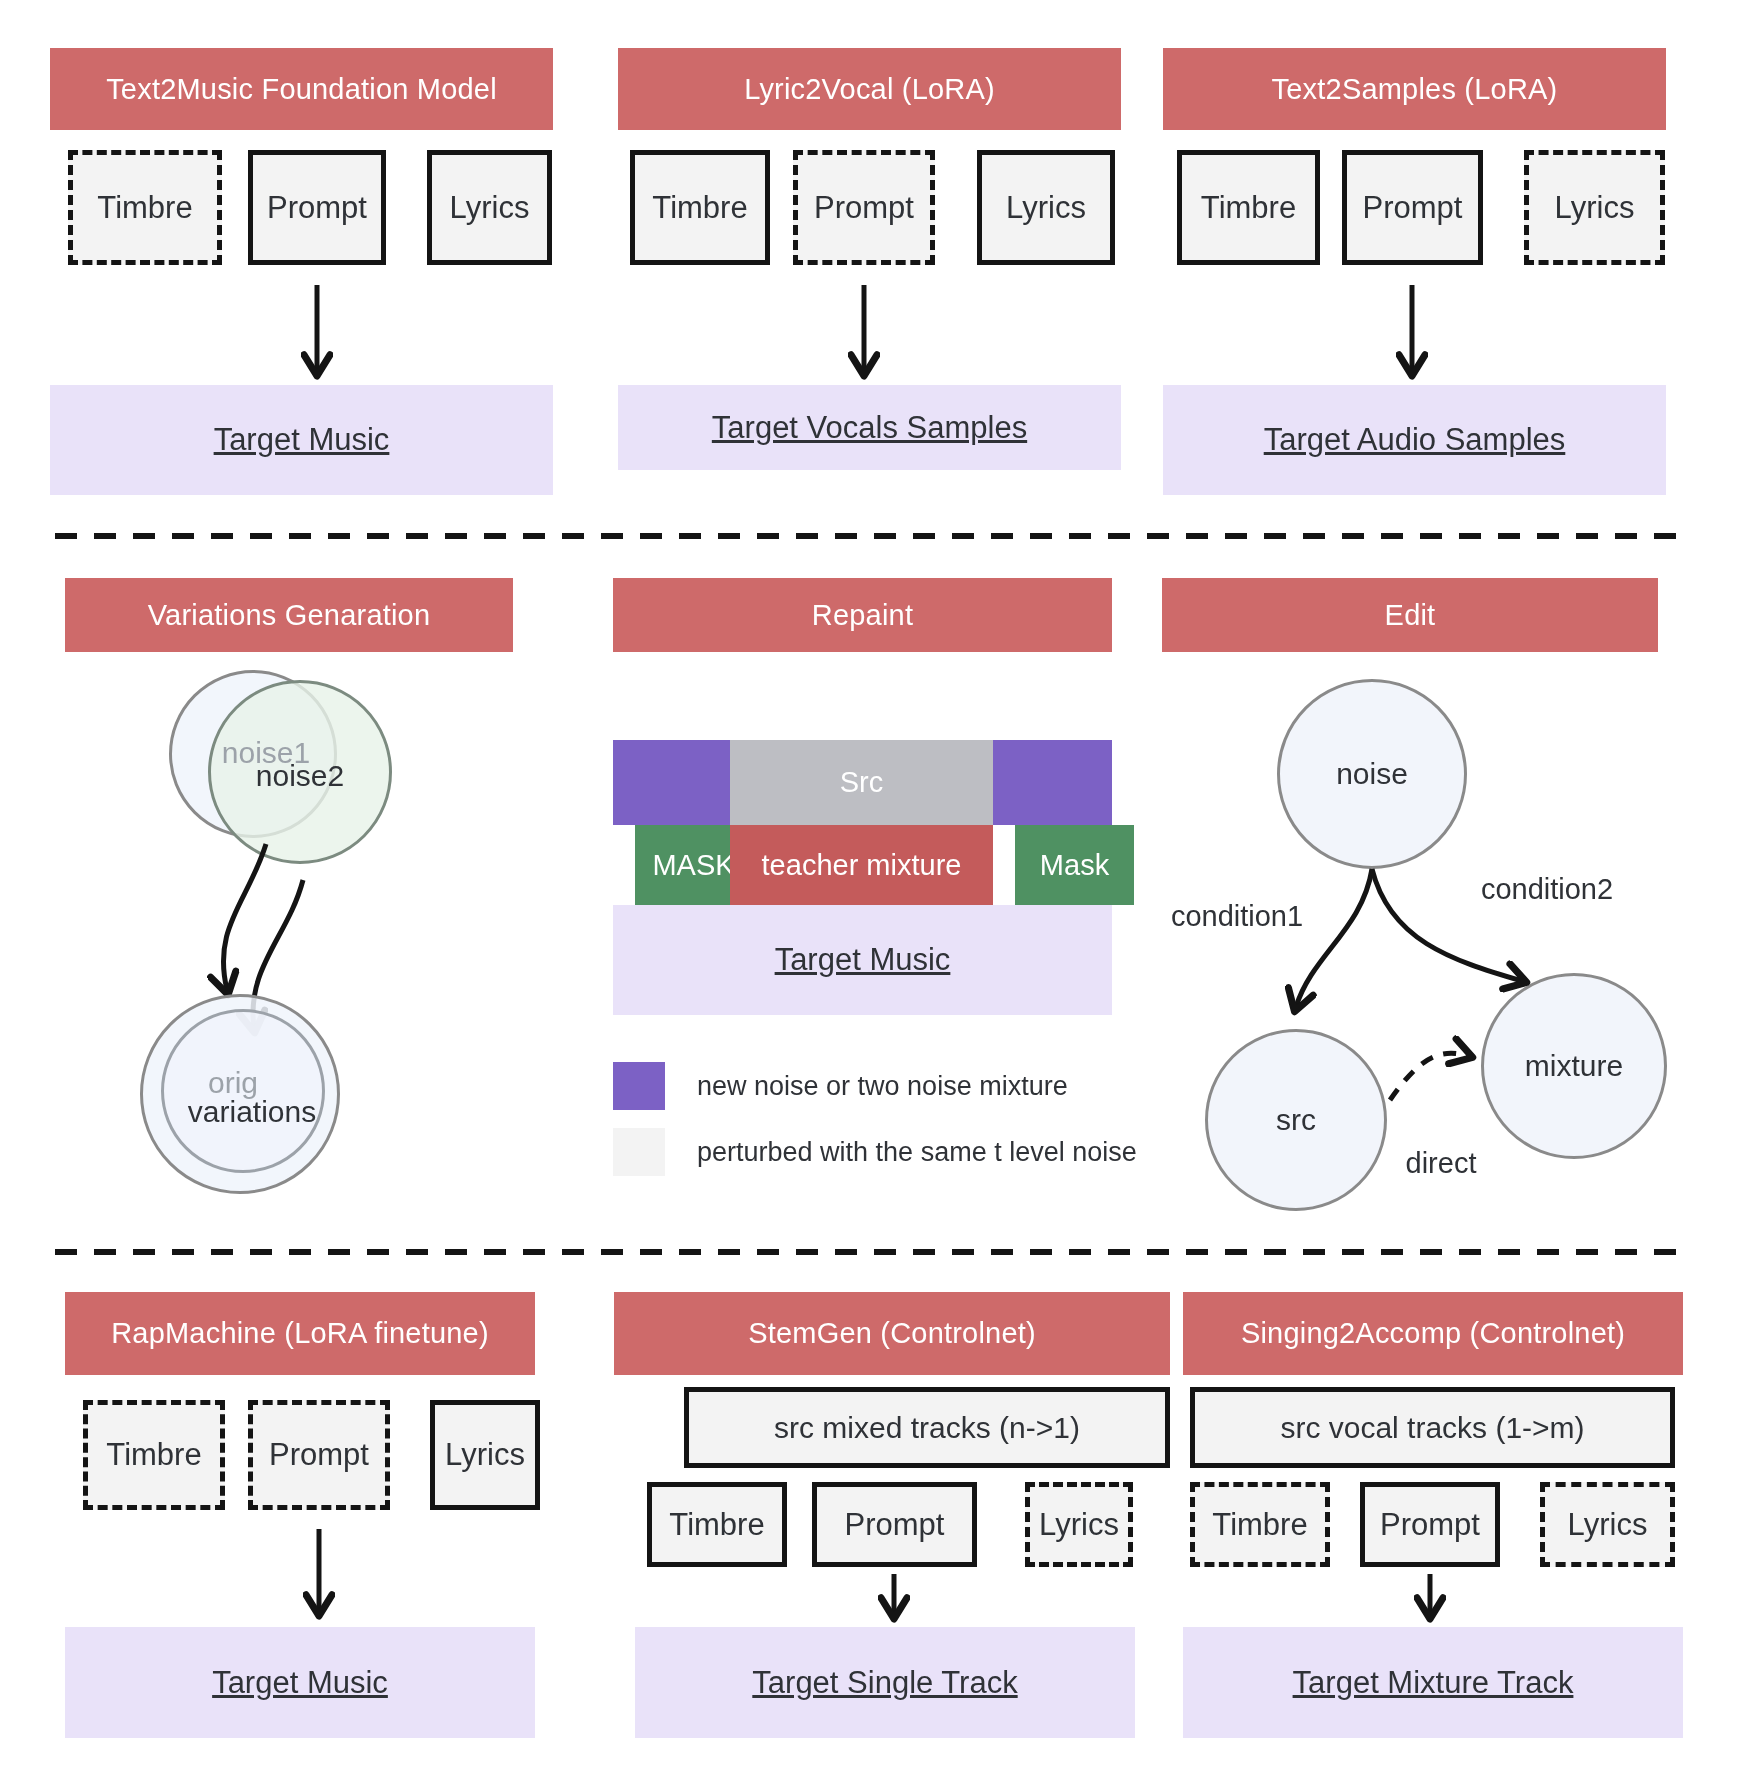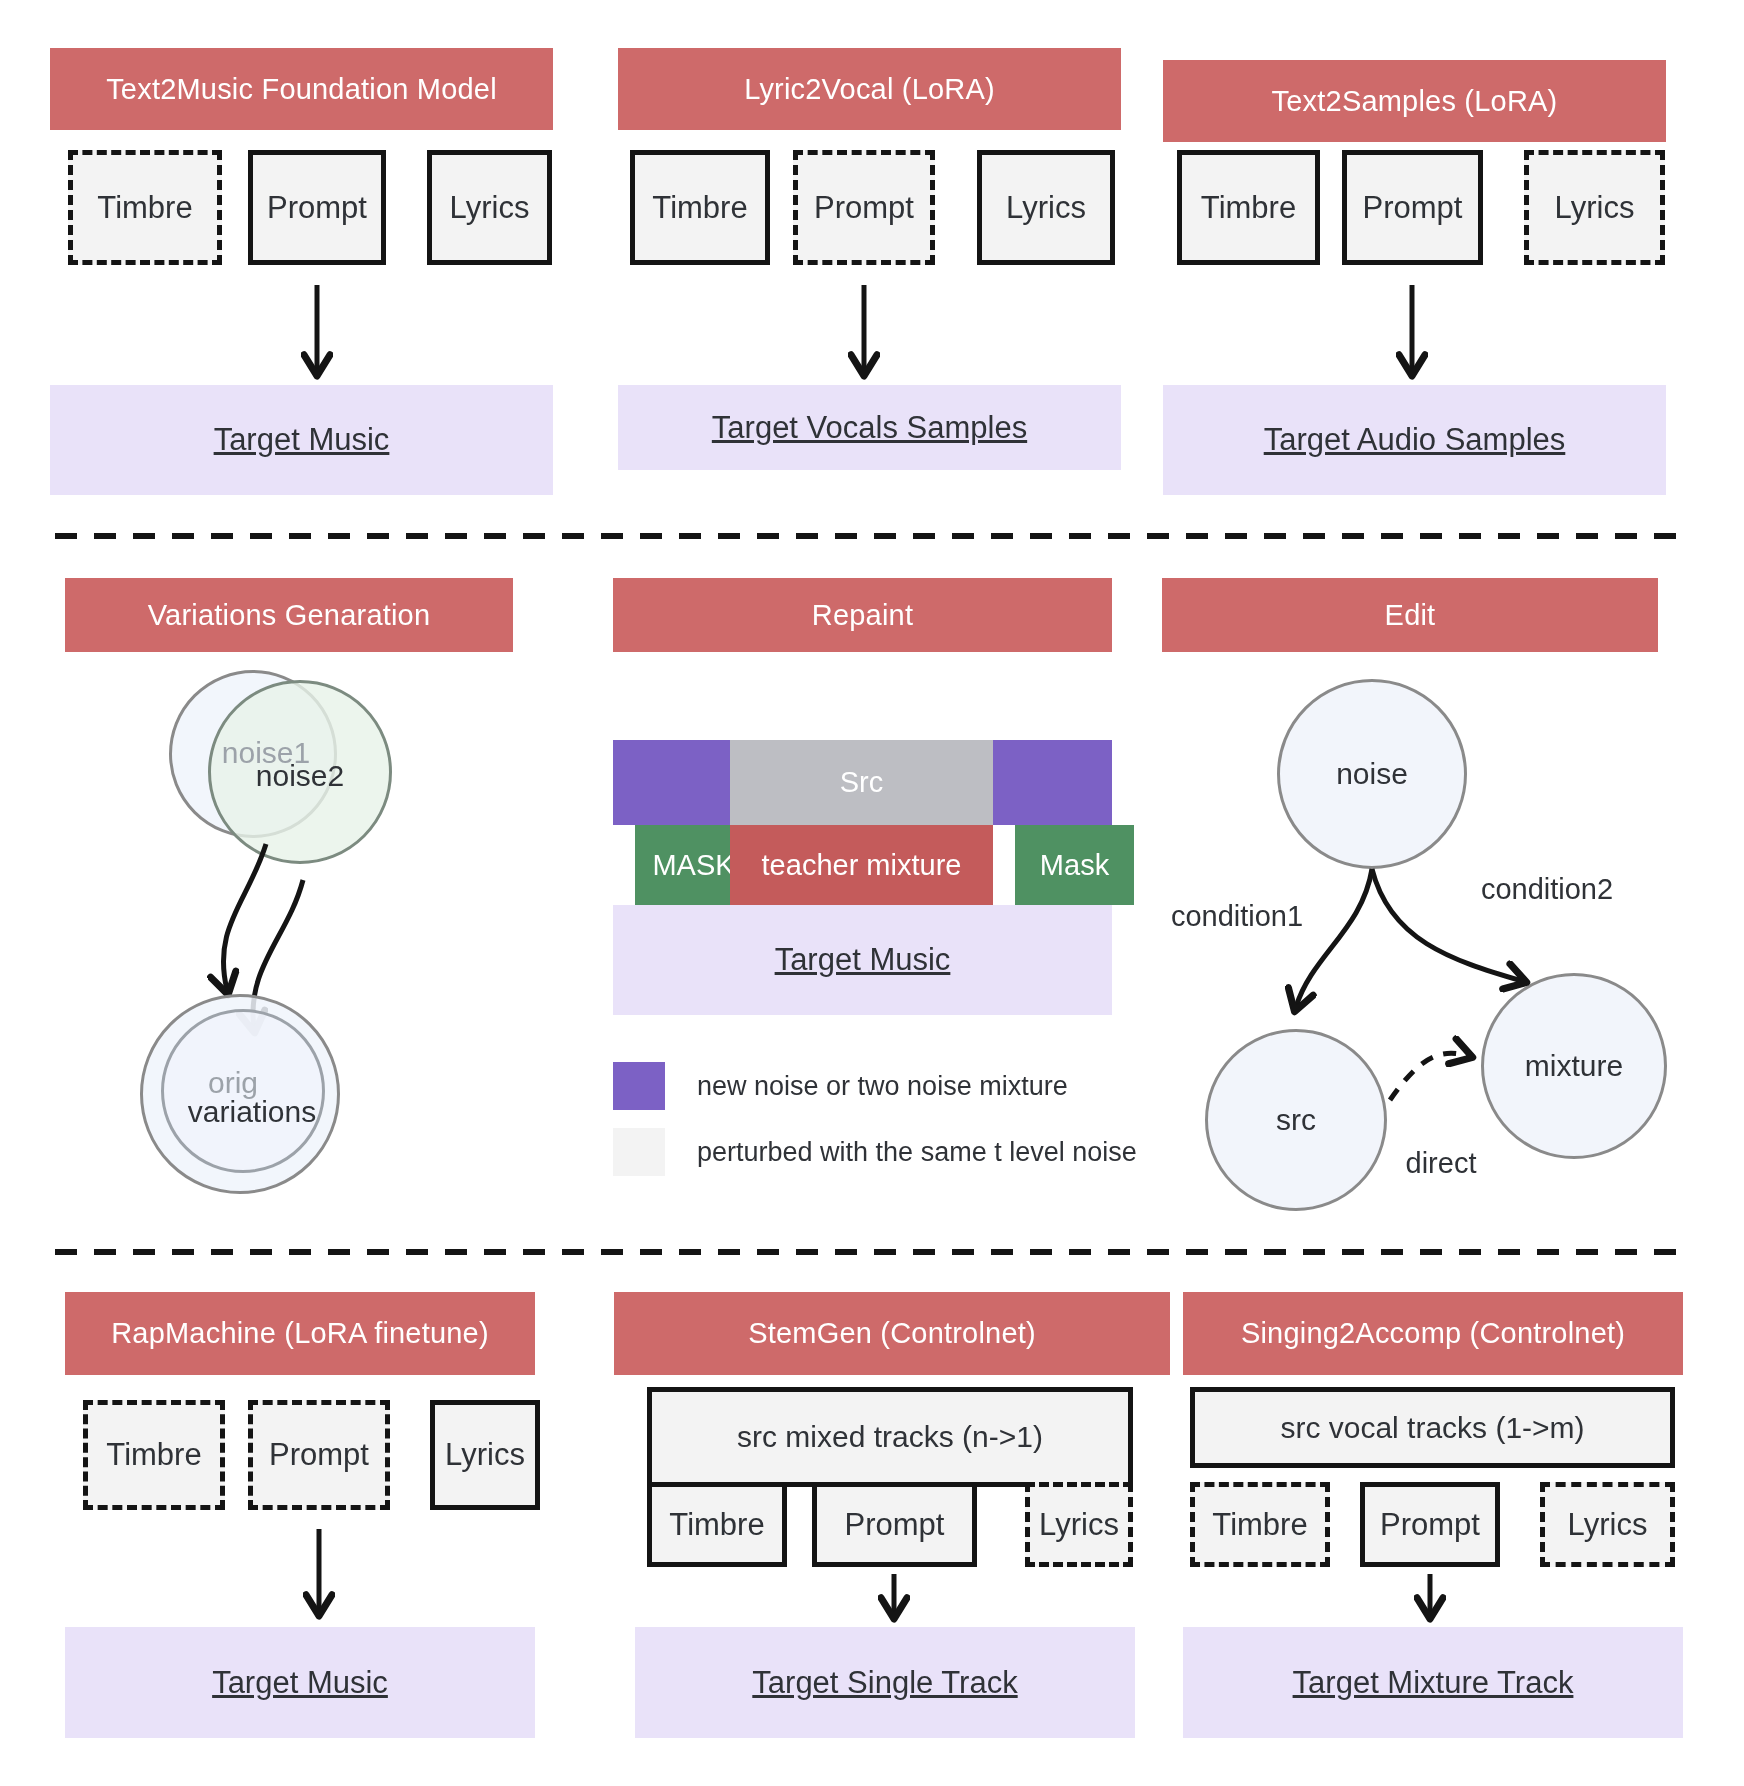--- a/index.html
+++ b/index.html
@@ -96,21 +96,21 @@
   <div class="box" style="left:630px;top:150px;width:140px;height:115px">Timbre</div>
   <div class="box dashed" style="left:793px;top:150px;width:142px;height:115px">Prompt</div>
   <div class="box" style="left:977px;top:150px;width:138px;height:115px">Lyrics</div>
   <svg class="arrow" style="left:844px;top:283px" width="40" height="102">
     <line x1="20" y1="2" x2="20" y2="88" stroke="#141414" stroke-width="5" marker-end="url(#ah)"></line>
   </svg>
   <div class="target" style="left:618px;top:385px;width:503px;height:85px">Target Vocals Samples</div>
 </section>
 
 <section>
-  <div class="hdr" style="left:1163px;top:60px;width:503px;height:82px">Text2Samples (LoRA)</div>
+  <div class="hdr" style="left:1163px;top:48px;width:503px;height:82px">Text2Samples (LoRA)</div>
   <div class="box" style="left:1177px;top:150px;width:143px;height:115px">Timbre</div>
   <div class="box" style="left:1342px;top:150px;width:141px;height:115px">Prompt</div>
   <div class="box dashed" style="left:1524px;top:150px;width:141px;height:115px">Lyrics</div>
   <svg class="arrow" style="left:1392px;top:283px" width="40" height="102">
     <line x1="20" y1="2" x2="20" y2="88" stroke="#141414" stroke-width="5" marker-end="url(#ah)"></line>
   </svg>
   <div class="target" style="left:1163px;top:385px;width:503px;height:110px">Target Audio Samples</div>
 </section>
 
 <div class="divider" style="left:55px;top:533px;width:1635px"></div>
@@ -184,21 +184,21 @@
   <div class="box dashed" style="left:248px;top:1400px;width:142px;height:110px">Prompt</div>
   <div class="box" style="left:430px;top:1400px;width:110px;height:110px">Lyrics</div>
   <svg class="arrow" style="left:299px;top:1527px" width="40" height="98">
     <line x1="20" y1="2" x2="20" y2="84" stroke="#141414" stroke-width="5" marker-end="url(#ah)"></line>
   </svg>
   <div class="target" style="left:65px;top:1627px;width:470px;height:111px">Target Music</div>
 </section>
 
 <section>
   <div class="hdr" style="left:614px;top:1292px;width:556px;height:83px">StemGen (Controlnet)</div>
-  <div class="box wide-box" style="left:647px;top:1387px;width:486px;height:100px">src mixed tracks (n-&gt;1)</div>
+  <div class="box wide-box" style="left:684px;top:1387px;width:486px;height:81px">src mixed tracks (n-&gt;1)</div>
   <div class="box" style="left:647px;top:1482px;width:140px;height:85px">Timbre</div>
   <div class="box" style="left:812px;top:1482px;width:165px;height:85px">Prompt</div>
   <div class="box dashed" style="left:1025px;top:1482px;width:108px;height:85px">Lyrics</div>
   <svg class="arrow" style="left:874px;top:1572px" width="40" height="55">
     <line x1="20" y1="2" x2="20" y2="42" stroke="#141414" stroke-width="5" marker-end="url(#ah)"></line>
   </svg>
   <div class="target" style="left:635px;top:1627px;width:500px;height:111px">Target Single Track</div>
 </section>
 
 <section>

